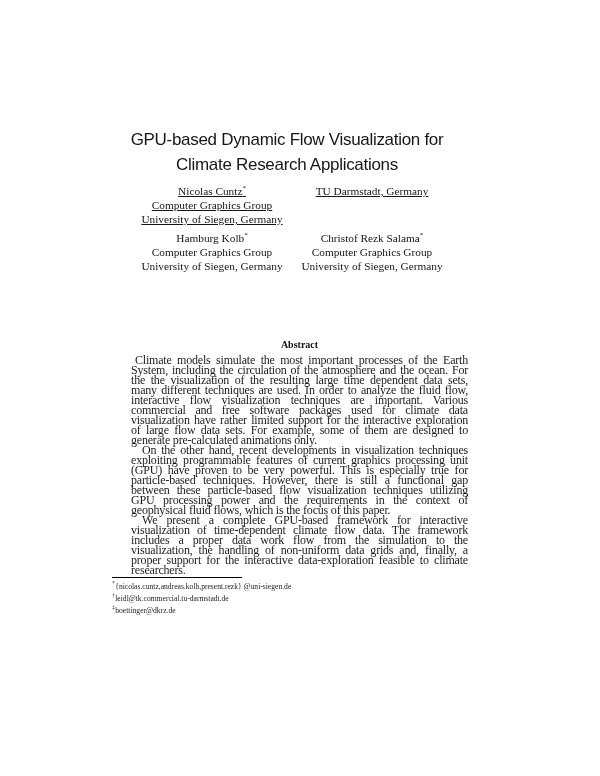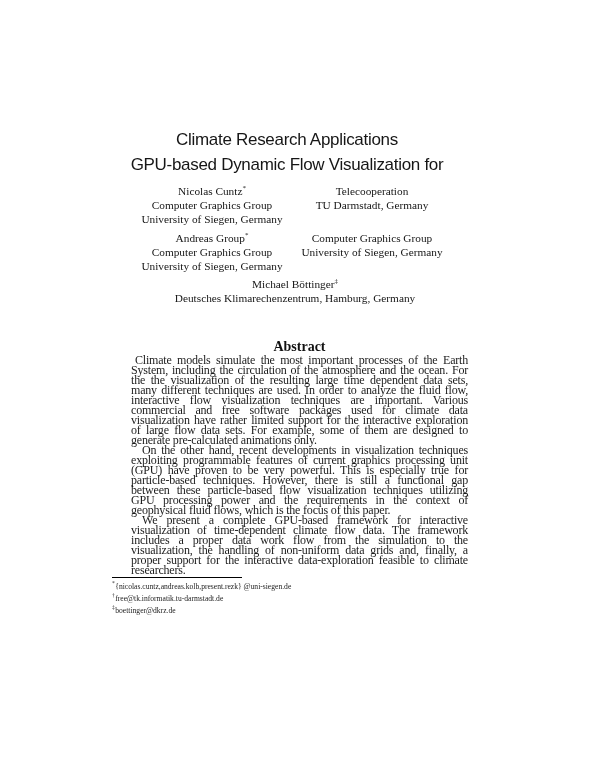--- a/index.html
+++ b/index.html
@@ -37,36 +37,36 @@
     color: #151515;
   }
   .author .a-name { white-space: nowrap; }
   .author sup {
     font-size: 7px;
     vertical-align: super;
     line-height: 0;
   }
   .col-left  { left: 92px; }
   .col-right { left: 252px; }
-  .row-1 { top: 184px; }
+  .row-1 { top: 184px; text-decoration: underline; }
   .row-2 { top: 231px; }
   .author-center {
     left: 0;
     width: 590px;
     top: 277px;
   }
 
   
   .abstract-heading {
     position: absolute;
     top: 339px;
     left: 131px;
     width: 337px;
     text-align: center;
-    font-size: 14px;
+    font-size: 10px;
     font-weight: bold;
     color: #111;
   }
   .abstract-body {
     position: absolute;
     top: 355px;
     left: 131px;
     width: 337px;
     font-size: 12px;
     line-height: 10px;
@@ -101,60 +101,56 @@
     line-height: 0;
     margin-right: 0.5px;
   }
 </style>
 </head>
 <body>
 
 <div class="page">
 
   <div class="title-block">
+    <div>GPU-based Dynamic Flow Visualization for</div>
     <div>Climate Research Applications</div>
-    <div>GPU-based Dynamic Flow Visualization for</div>
   </div>
 
   <div class="author col-left row-1">
     <div class="a-name"><span>Nicolas Cuntz</span><sup>*</sup></div>
     <div class="a-aff">Computer Graphics Group</div>
     <div class="a-aff">University of Siegen, Germany</div>
   </div>
 
   <div class="author col-right row-1">
-    <div class="a-aff">Telecooperation</div>
     <div class="a-aff">TU Darmstadt, Germany</div>
   </div>
 
   <div class="author col-left row-2">
-    <div class="a-name"><span>Andreas Group</span><sup>*</sup></div>
+    <div class="a-name"><span>Hamburg Kolb</span><sup>*</sup></div>
     <div class="a-aff">Computer Graphics Group</div>
     <div class="a-aff">University of Siegen, Germany</div>
   </div>
 
   <div class="author col-right row-2">
+    <div class="a-name"><span>Christof Rezk Salama</span><sup>*</sup></div>
     <div class="a-aff">Computer Graphics Group</div>
     <div class="a-aff">University of Siegen, Germany</div>
   </div>
 
-  <div class="author author-center">
-    <div class="a-name"><span>Michael Böttinger</span><sup>‡</sup></div>
-    <div class="a-aff">Deutsches Klimarechenzentrum, Hamburg, Germany</div>
-  </div>
 
   <div class="abstract-heading">Abstract</div>
 
   <div class="abstract-body">
     <p class="first">Climate models simulate the most important processes of the Earth System, including the circulation of the atmosphere and the ocean. For the the visualization of the resulting large time dependent data sets, many different techniques are used. In order to analyze the fluid flow, interactive flow visualization techniques are important. Various commercial and free software packages used for climate data visualization have rather limited support for the interactive exploration of large flow data sets. For example, some of them are designed to generate pre-calculated animations only.</p>
     <p>On the other hand, recent developments in visualization techniques exploiting programmable features of current graphics processing unit (GPU) have proven to be very powerful. This is especially true for particle-based techniques. However, there is still a functional gap between these particle-based flow visualization techniques utilizing GPU processing power and the requirements in the context of geophysical fluid flows, which is the focus of this paper.</p>
     <p>We present a complete GPU-based framework for interactive visualization of time-dependent climate flow data. The framework includes a proper data work flow from the simulation to the visualization, the handling of non-uniform data grids and, finally, a proper support for the interactive data-exploration feasible to climate researchers.</p>
   </div>
 
   <div class="footnote-rule"></div>
 
   <div class="footnotes">
     <div class="fn"><sup>*</sup><span>{nicolas.cuntz,andreas.kolb,present.rezk} @uni-siegen.de</span></div>
-    <div class="fn"><sup>†</sup><span>free@tk.informatik.tu-darmstadt.de</span></div>
+    <div class="fn"><sup>†</sup><span>leidl@tk.commercial.tu-darmstadt.de</span></div>
     <div class="fn"><sup>‡</sup><span>boettinger@dkrz.de</span></div>
   </div>
 
 </div>
 
 </body></html>

